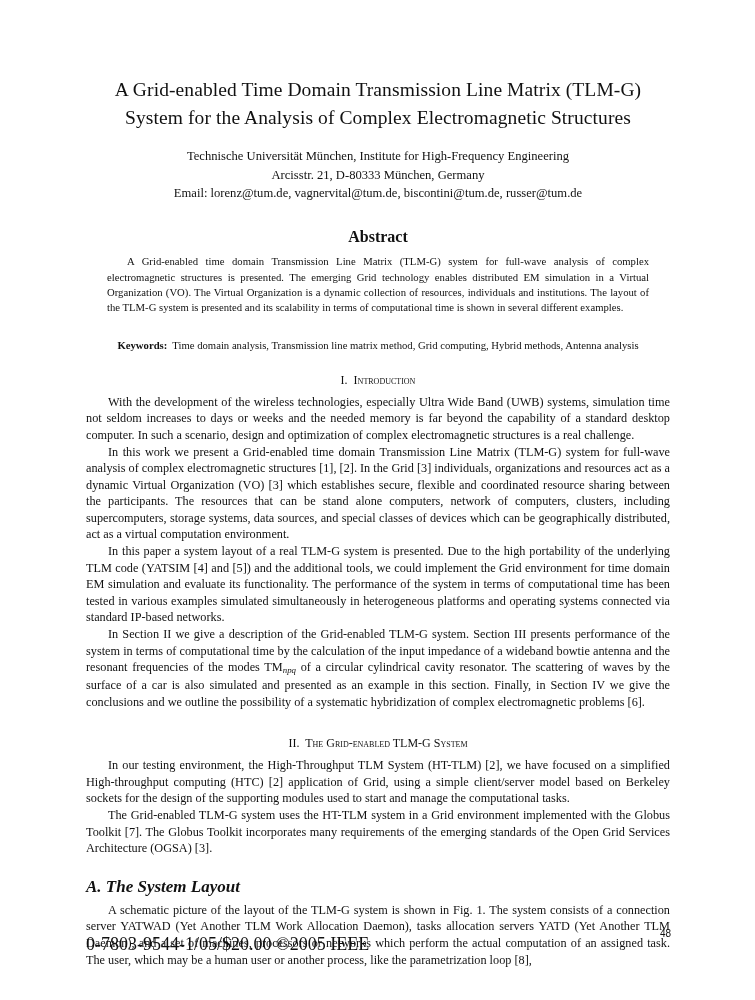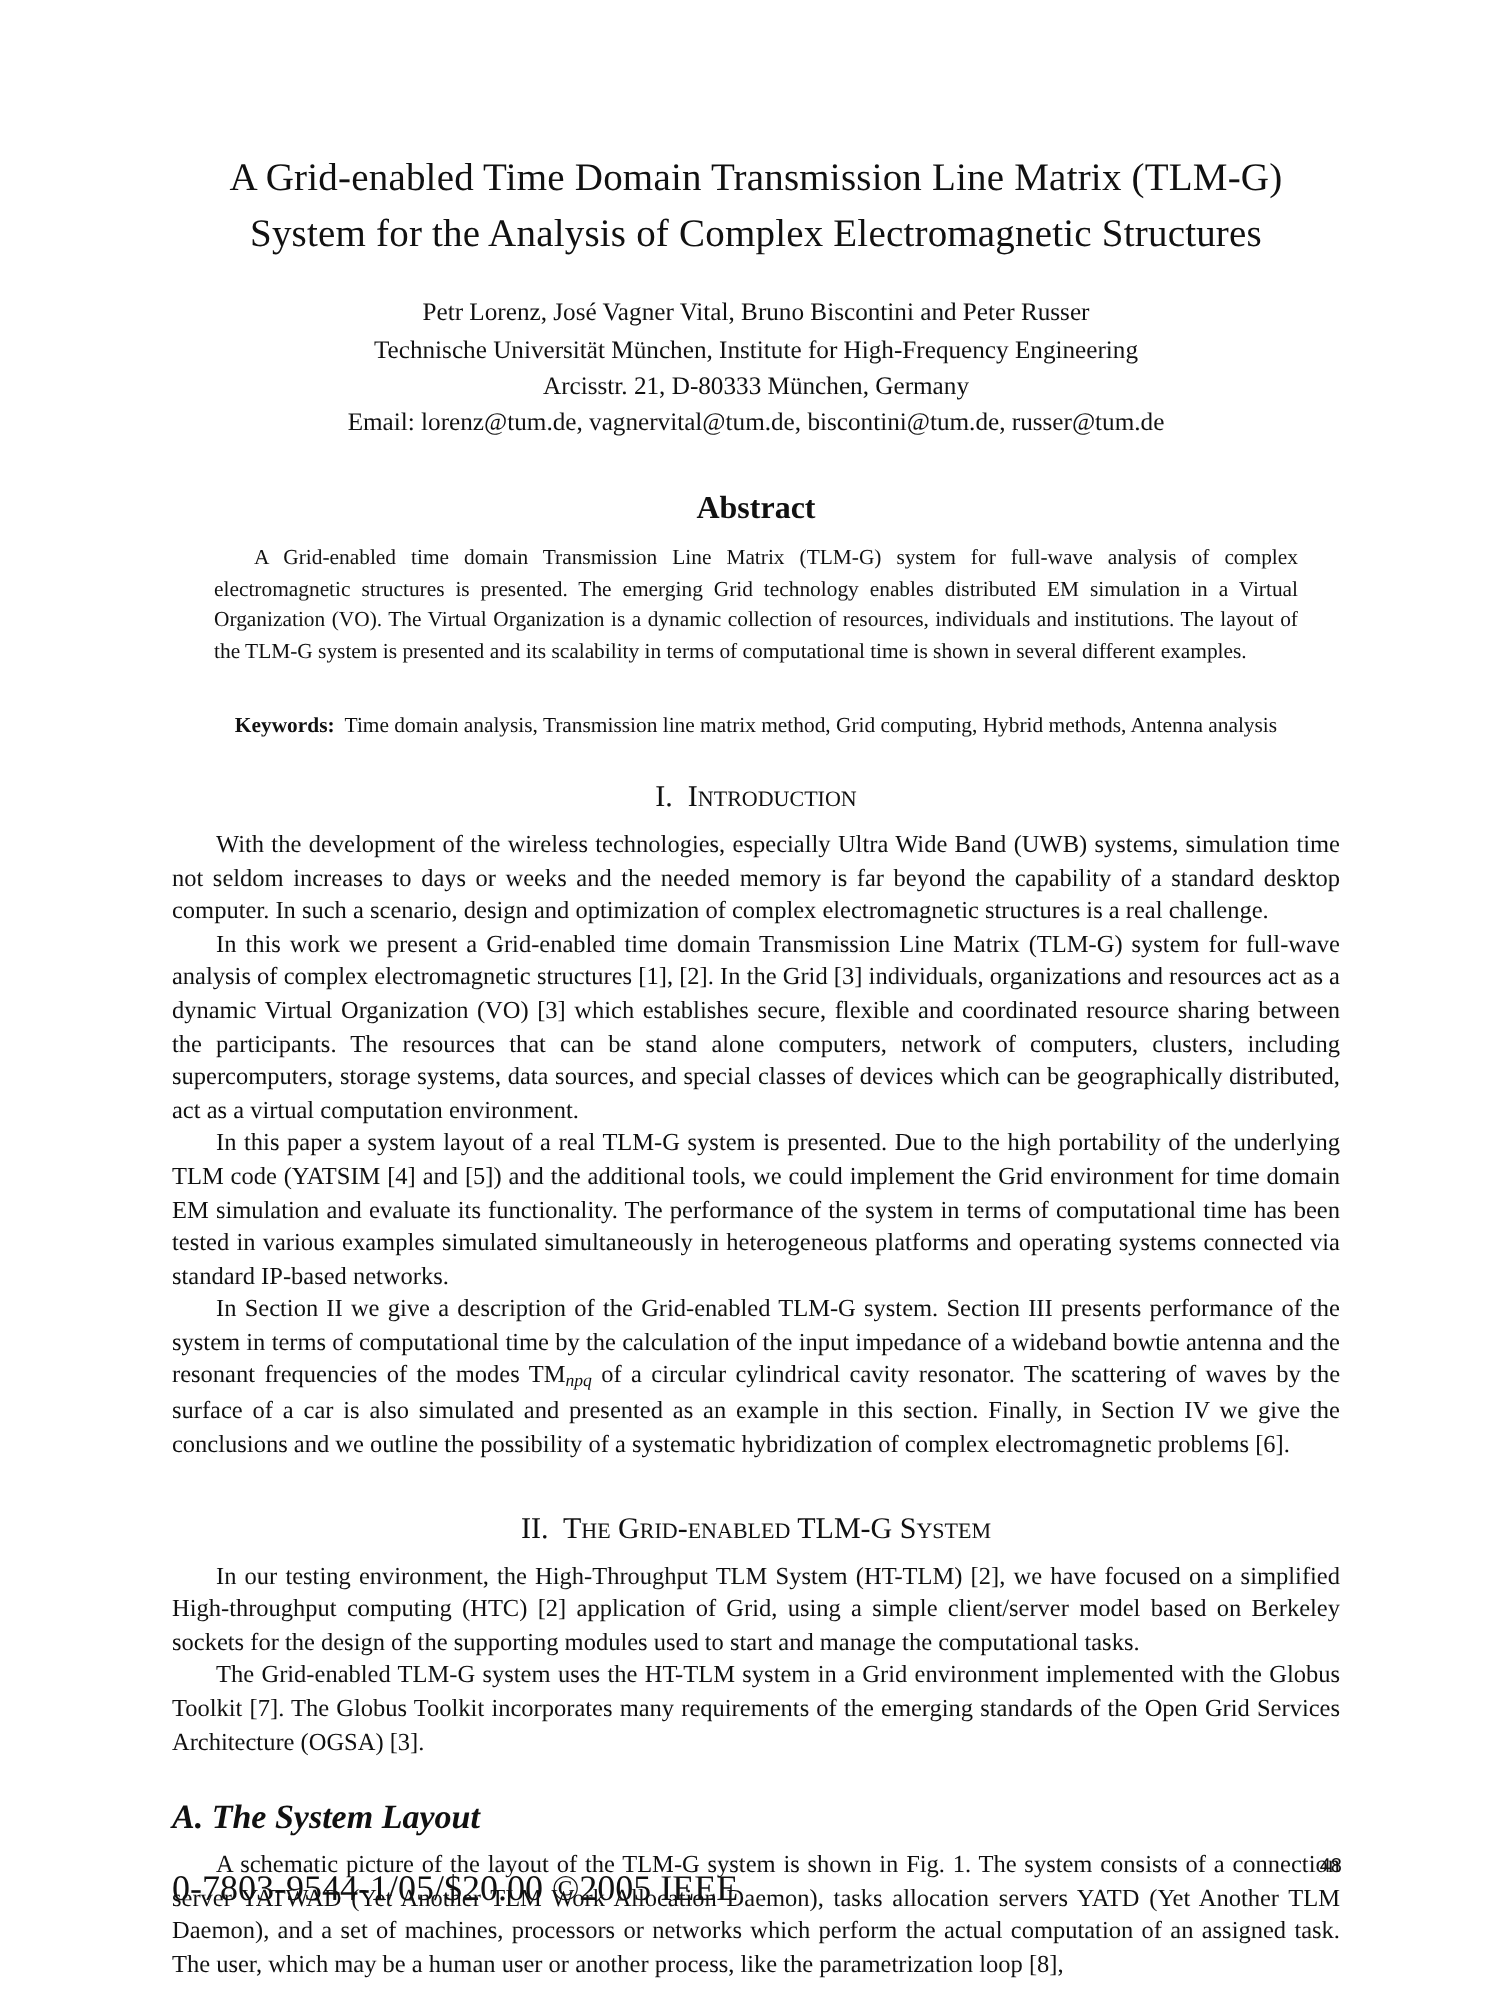--- a/index.html
+++ b/index.html
@@ -79,21 +79,21 @@
   .keywords .kw-label {
     font-weight: bold;
   }
   .keywords .kw-list {
     margin-left: 5px;
   }
 
   
   .sec-head {
     text-align: center;
-    font-size: 15px;
+    font-size: 12px;
     font-weight: normal;
     margin: 20px 0 6px 0;
     font-variant: small-caps;
   }
   .sec-head .numeral {
     font-variant: normal;
   }
   .sec-head-2 { margin-top: 26px; }
 
   .subsec-head {
@@ -137,21 +137,20 @@
 </style>
 </head>
 <body>
 
 <div class="page">
   <div class="content">
 
     <h1 class="title">A Grid-enabled Time Domain Transmission Line Matrix (TLM-G) System for the Analysis of Complex Electromagnetic Structures</h1>
 
     <div class="authors">
-      <div>Petr Lorenz, José Vagner Vital, Bruno Biscontini and Peter Russer</div>
       <div>Technische Universität München, Institute for High-Frequency Engineering</div>
       <div>Arcisstr. 21, D-80333 München, Germany</div>
       <div>Email: lorenz@tum.de, vagnervital@tum.de, biscontini@tum.de, russer@tum.de</div>
     </div>
 
     <div class="abstract-wrap">
       <div class="abstract-head">Abstract</div>
       <p class="abstract-body">A Grid-enabled time domain Transmission Line Matrix (TLM-G) system for full-wave analysis of complex electromagnetic structures is presented. The emerging Grid technology enables distributed EM simulation in a Virtual Organization (VO). The Virtual Organization is a dynamic collection of resources, individuals and institutions. The layout of the TLM-G system is presented and its scalability in terms of computational time is shown in several different examples.</p>
     </div>
 

